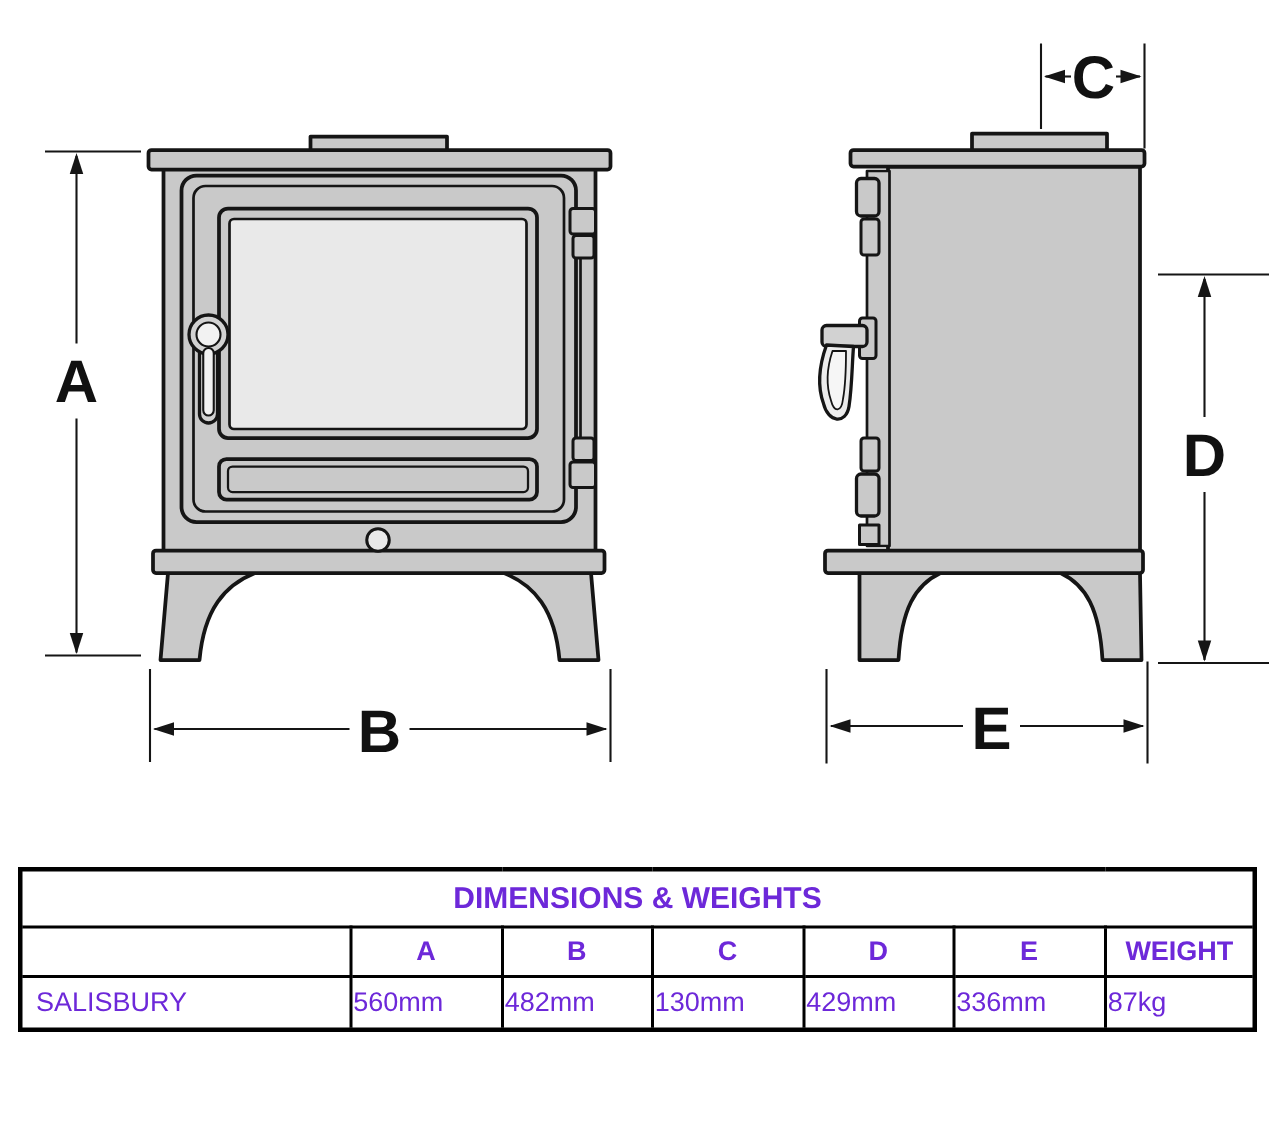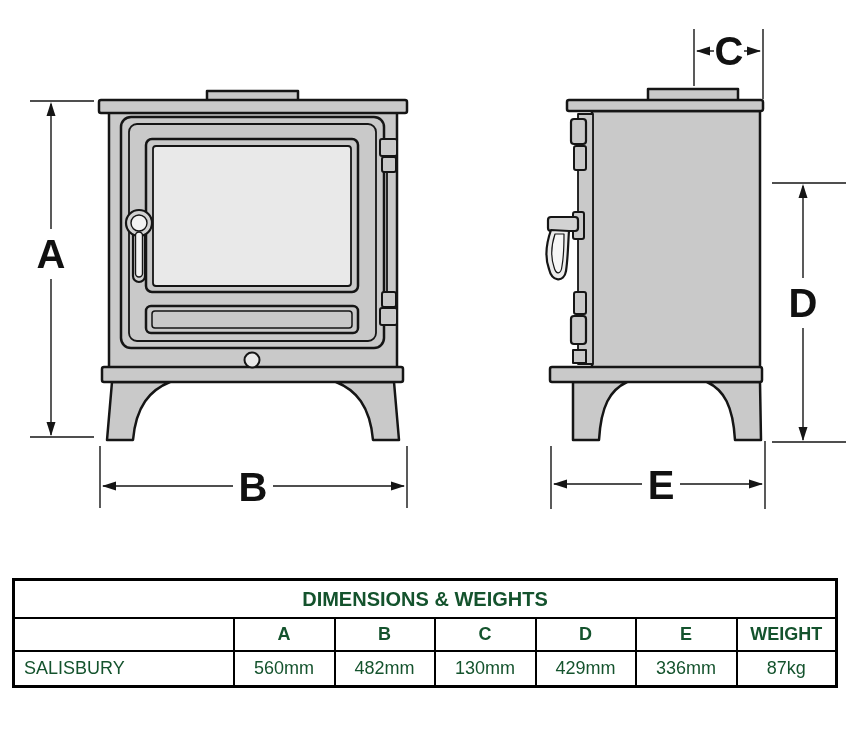--- a/index.html
+++ b/index.html
@@ -13,32 +13,32 @@
   .diagram-svg{position:absolute;left:0;top:0;}
   .dim-label{
     font-family:"Liberation Sans","DejaVu Sans",sans-serif;
     font-weight:bold;font-size:40px;fill:#111;
   }
   table.dims{
     position:absolute;left:12px;top:578px;
     width:826px;border-collapse:collapse;
     table-layout:fixed;
     font-family:"Liberation Sans","DejaVu Sans",sans-serif;
-    color:#14532d;
+    color:#6d28d9;
   }
   table.dims, table.dims th, table.dims td{
     border:2px solid #000;
   }
   table.dims{border:3px solid #000;}
   .t-title{
     height:34px;text-align:center;
     font-weight:bold;font-size:20px;letter-spacing:0px;
   }
   .t-head{height:29px;text-align:center;font-weight:bold;font-size:18px;}
-  .t-cell{height:31px;text-align:center;font-weight:normal;font-size:18px;}
+  .t-cell{height:31px;font-weight:normal;font-size:18px;}
   .t-name{height:31px;text-align:left;font-weight:normal;font-size:18px;padding-left:9px;}
   col.c0{width:220px;}
   col.cv{width:101px;}
   col.cw{width:100px;}
 </style>
 </head>
 <body>
 
 <div class="screen">
 

